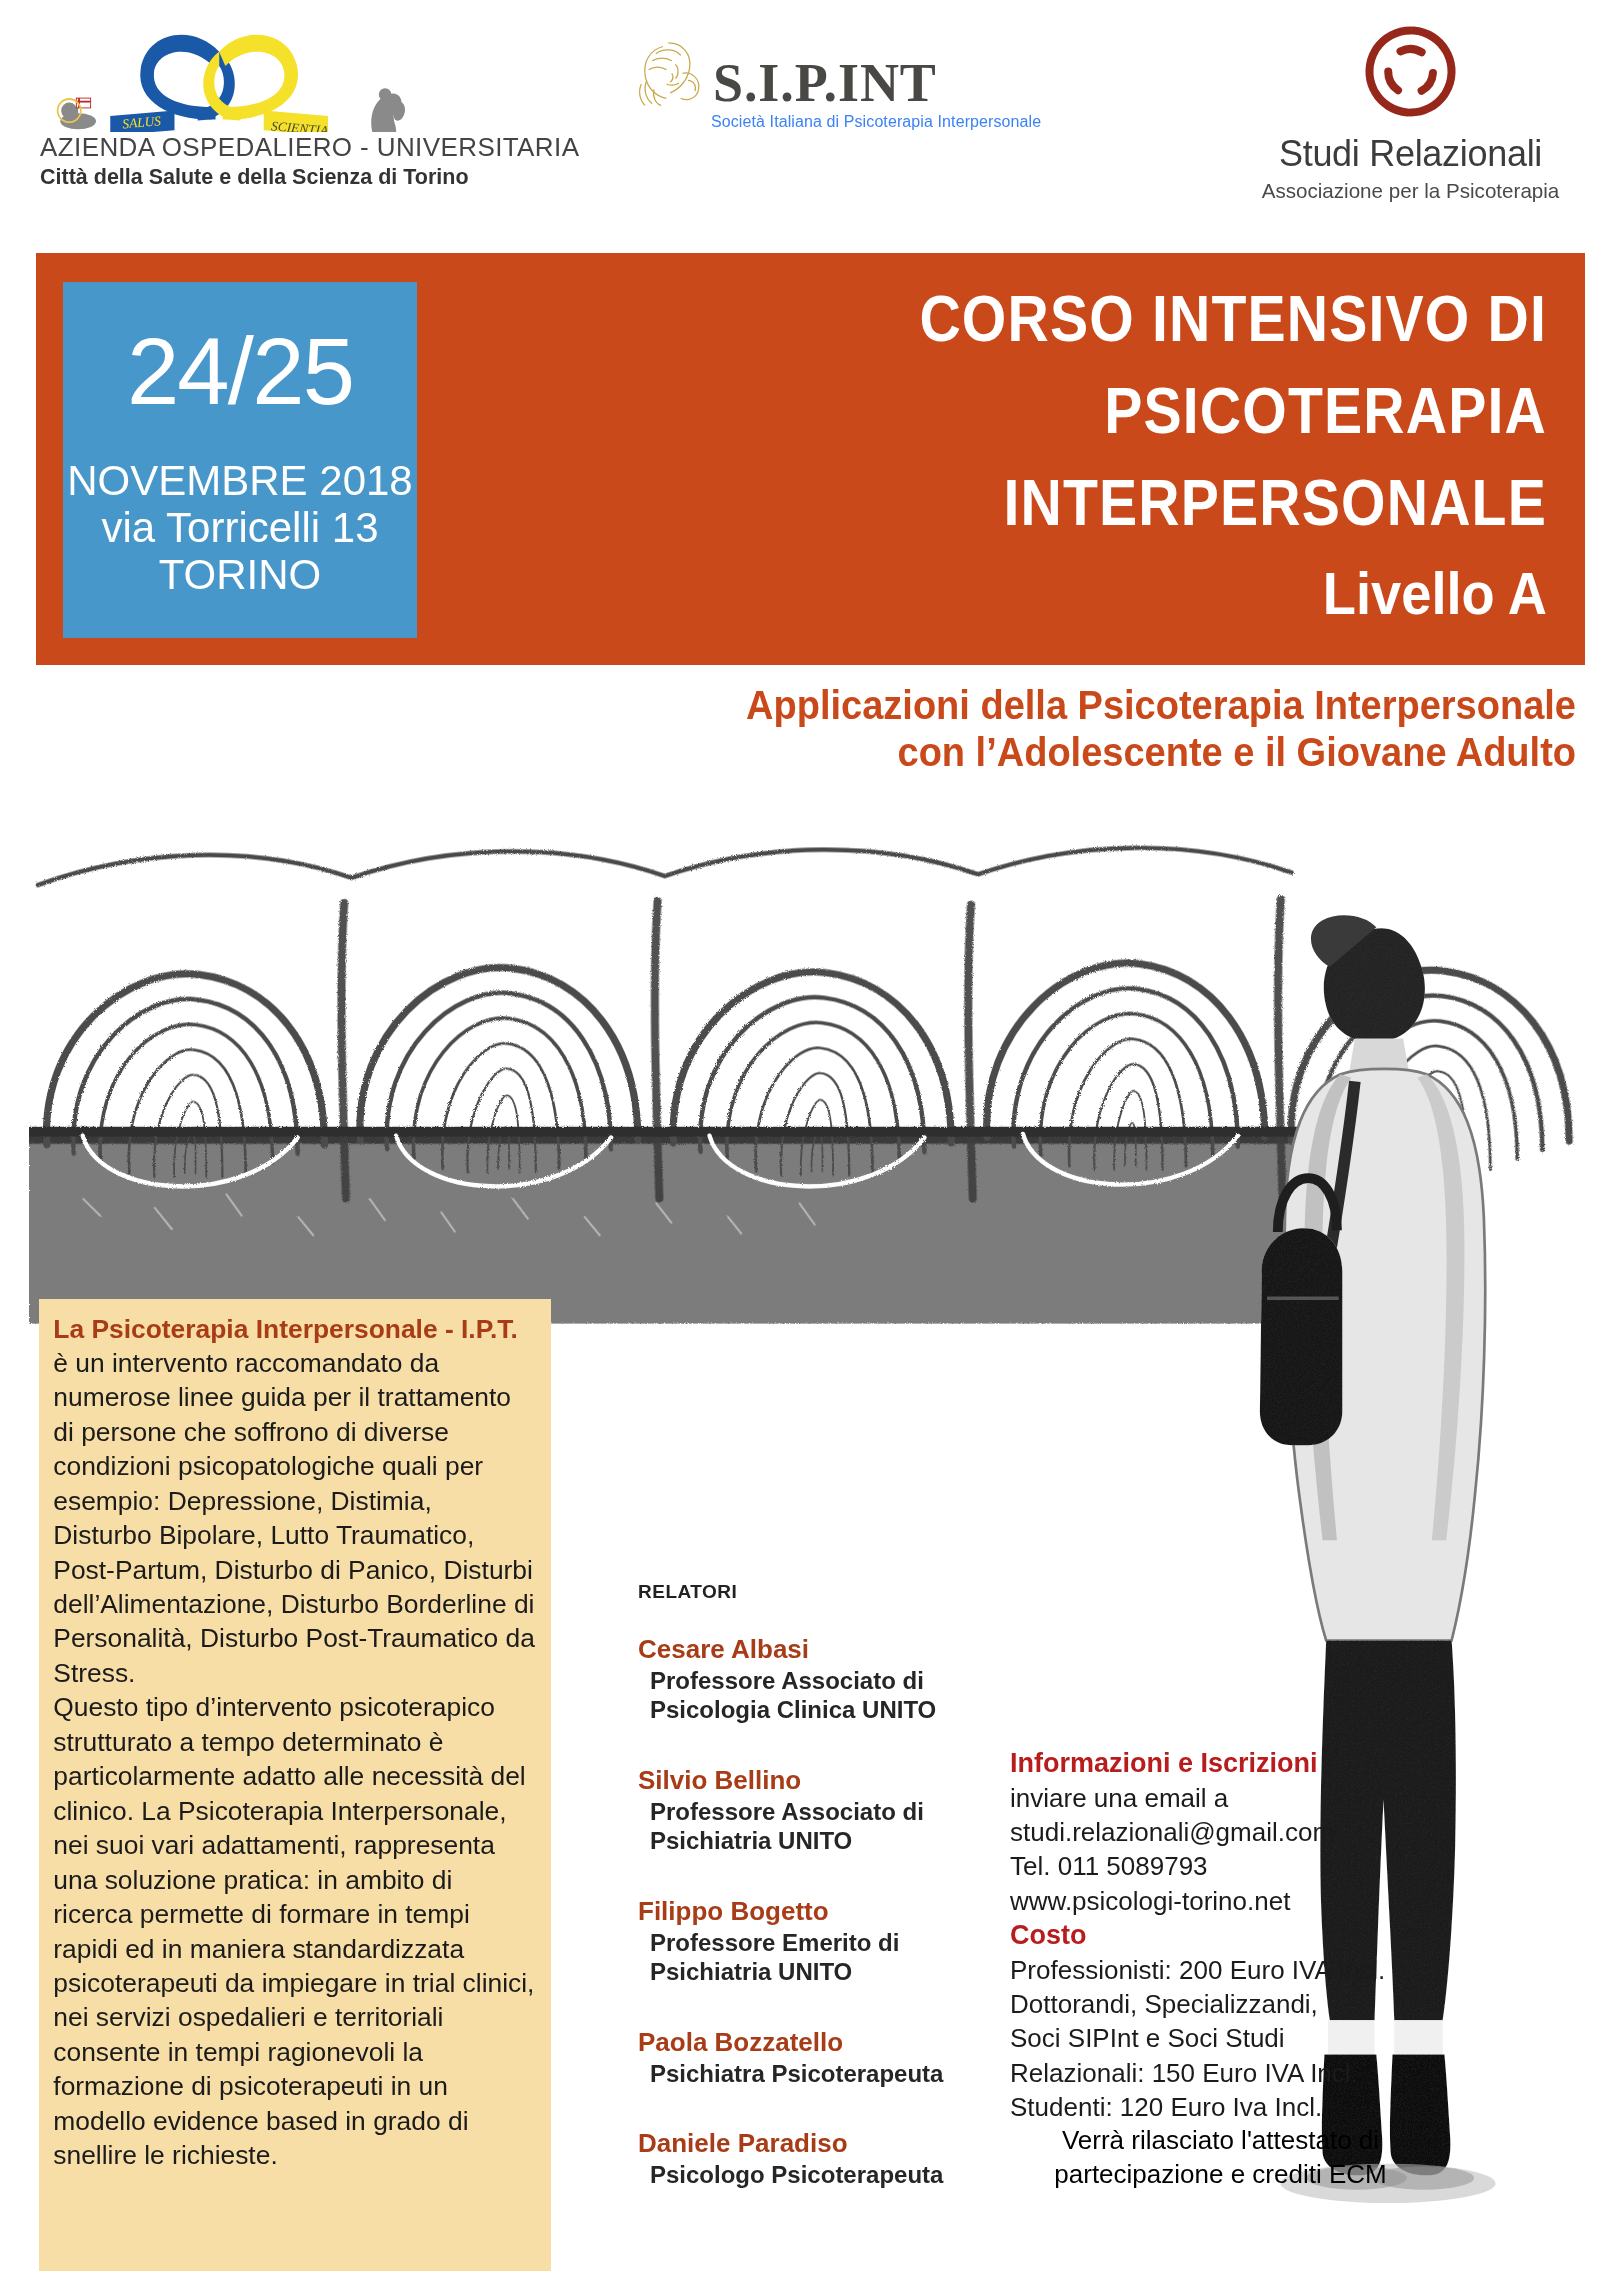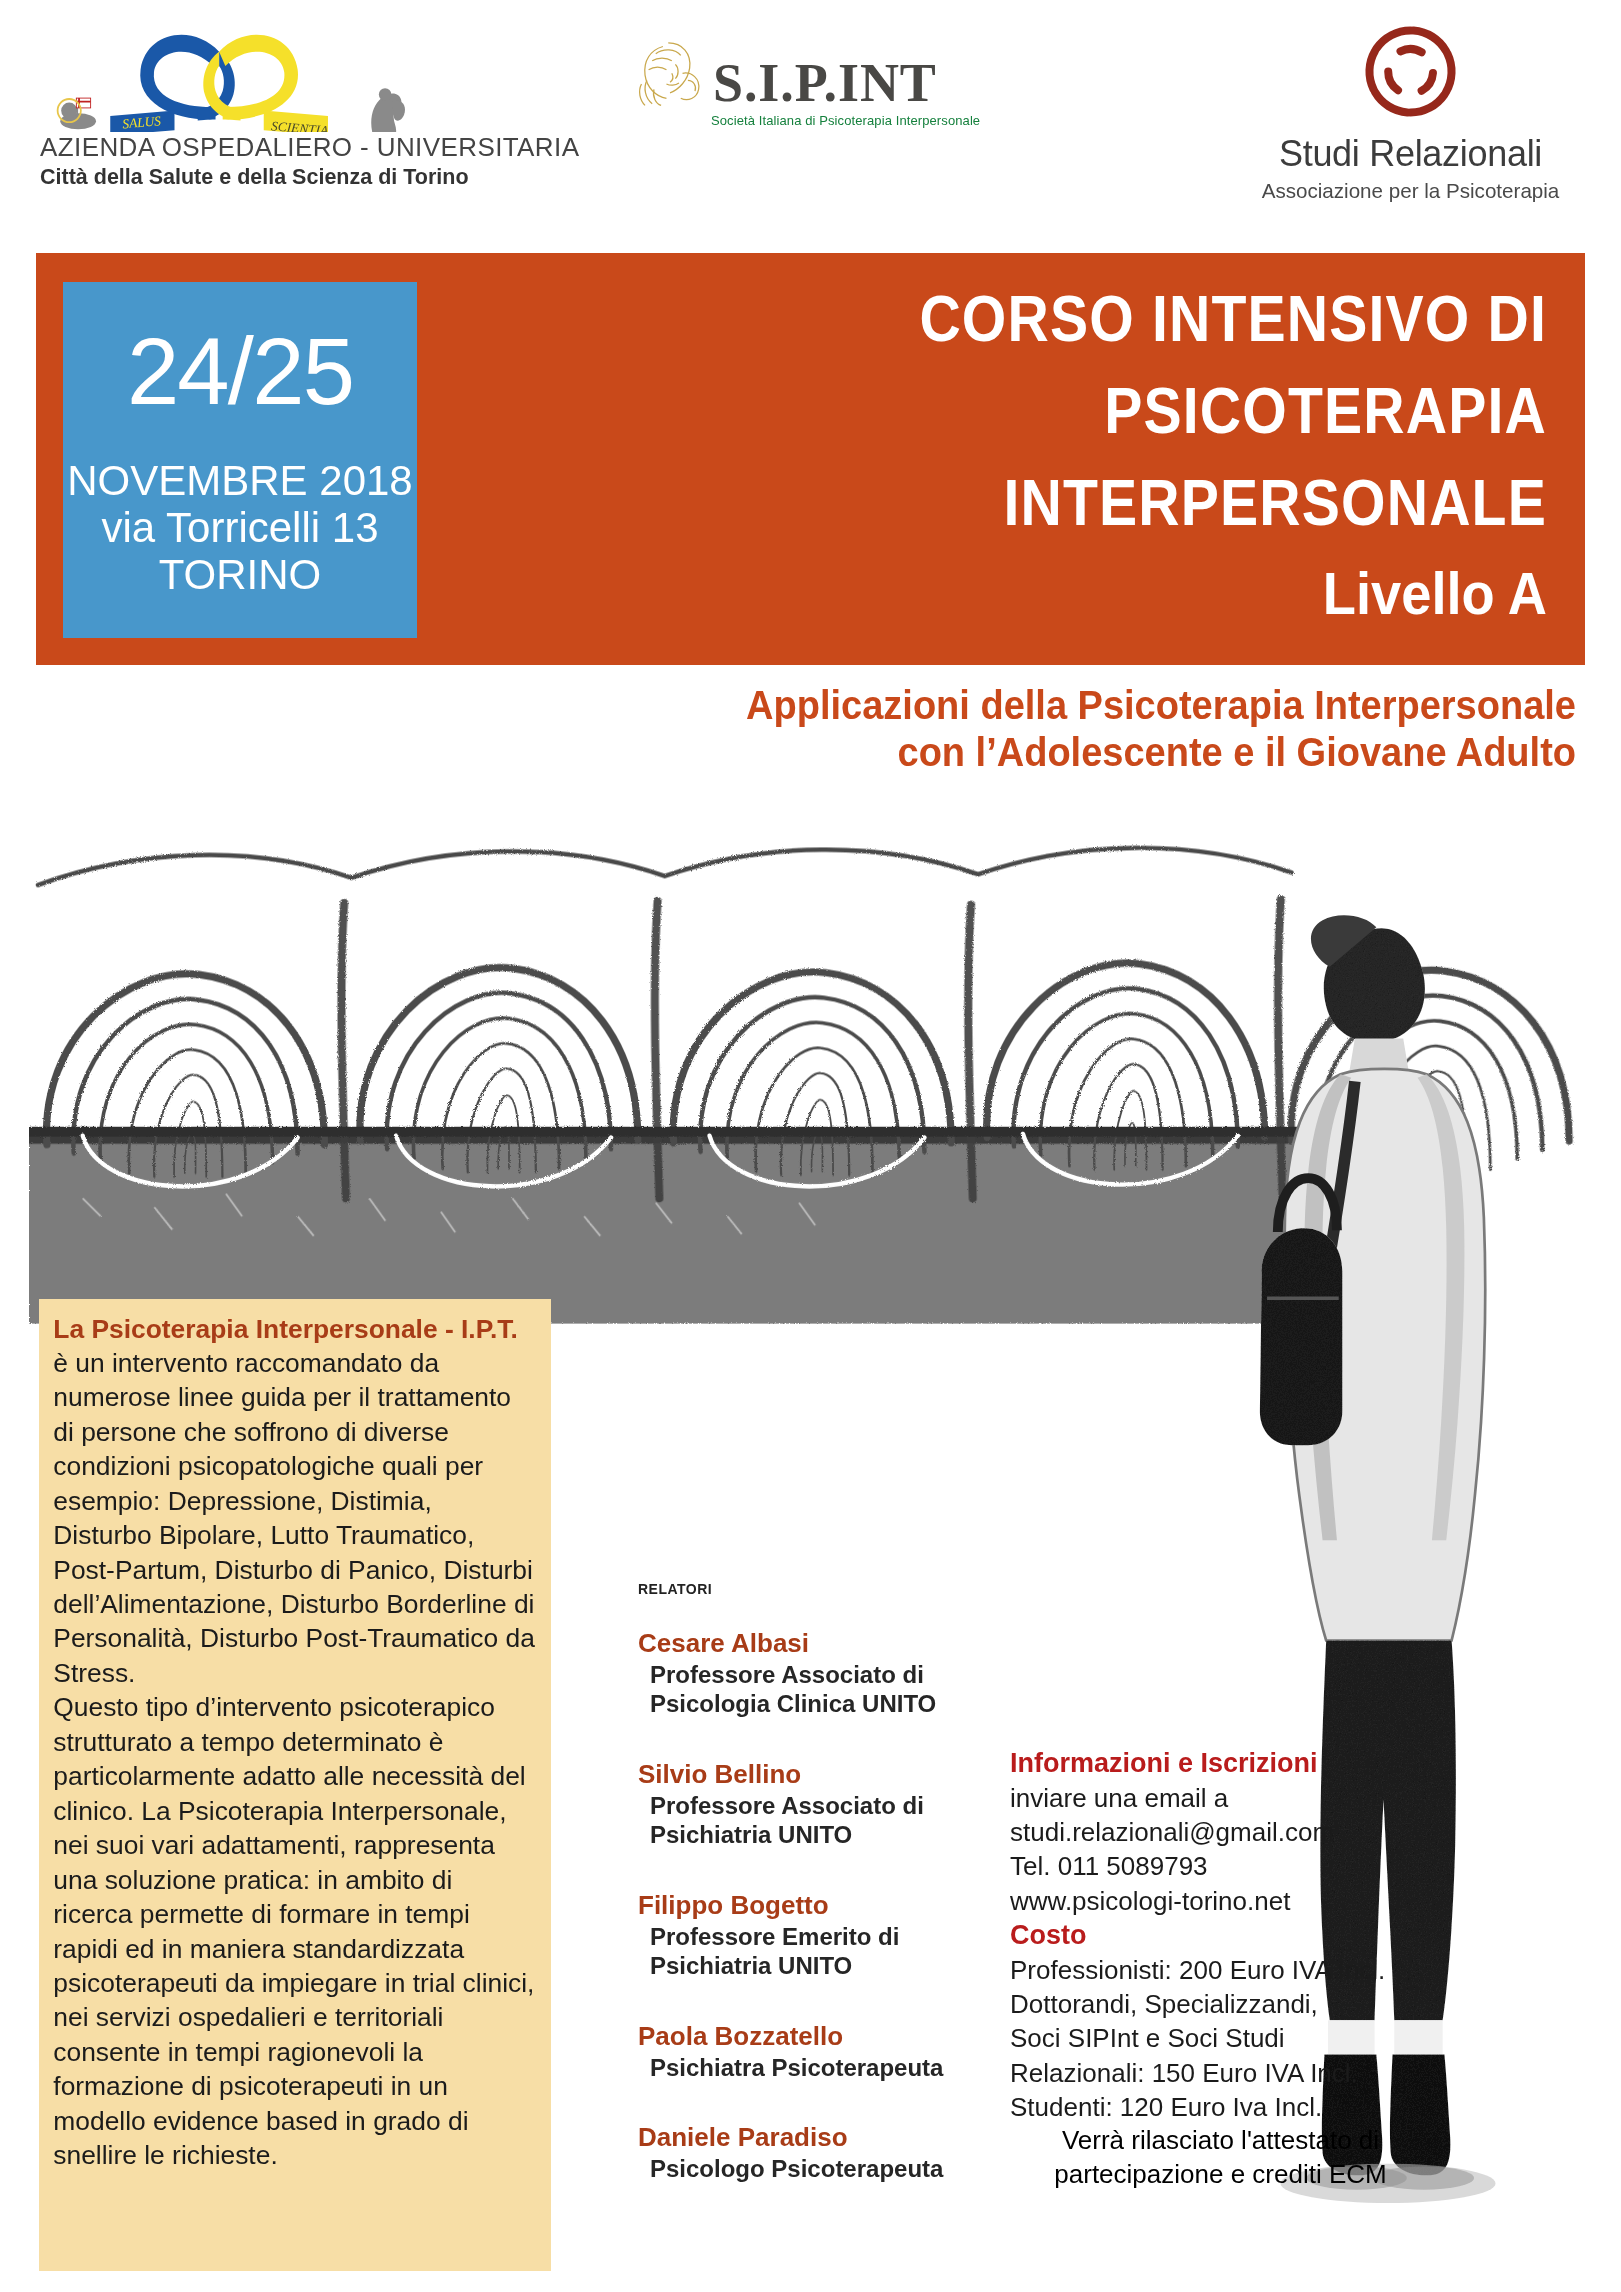--- a/index.html
+++ b/index.html
@@ -52,22 +52,22 @@
   .logo-sipint .row { display: flex; align-items: flex-end; }
   .logo-sipint .wordmark {
     font-family: "Liberation Serif", serif;
     font-size: 54px;
     font-weight: bold;
     color: #494845;
     letter-spacing: 0.9px;
     line-height: 0.95;
   }
   .logo-sipint .tagline {
-    font-size: 13px;
-    color: #15803d;
+    font-size: 16px;
+    color: #3b82f6;
     margin-left: 75px;
     margin-top: 3.6px;
     letter-spacing: 0.1px;
     white-space: nowrap;
   }
 
   .logo-studi {
     position: absolute;
     left: 1218px; top: 18px;
     width: 385px;
@@ -215,21 +215,21 @@
     color: #1b1b1b;
   }
 
   
   .relatori {
     position: absolute;
     left: 638px; top: 1581px;
     width: 358px;
   }
   .relatori .heading {
-    font-size: 14px;
+    font-size: 19px;
     font-weight: bold;
     color: #222;
     letter-spacing: 0.5px;
     margin-bottom: 30px;
   }
   .speaker { margin-bottom: 39px; }
   .speaker .sname {
     color: #a83c17;
     font-size: 26px;
     font-weight: bold;

